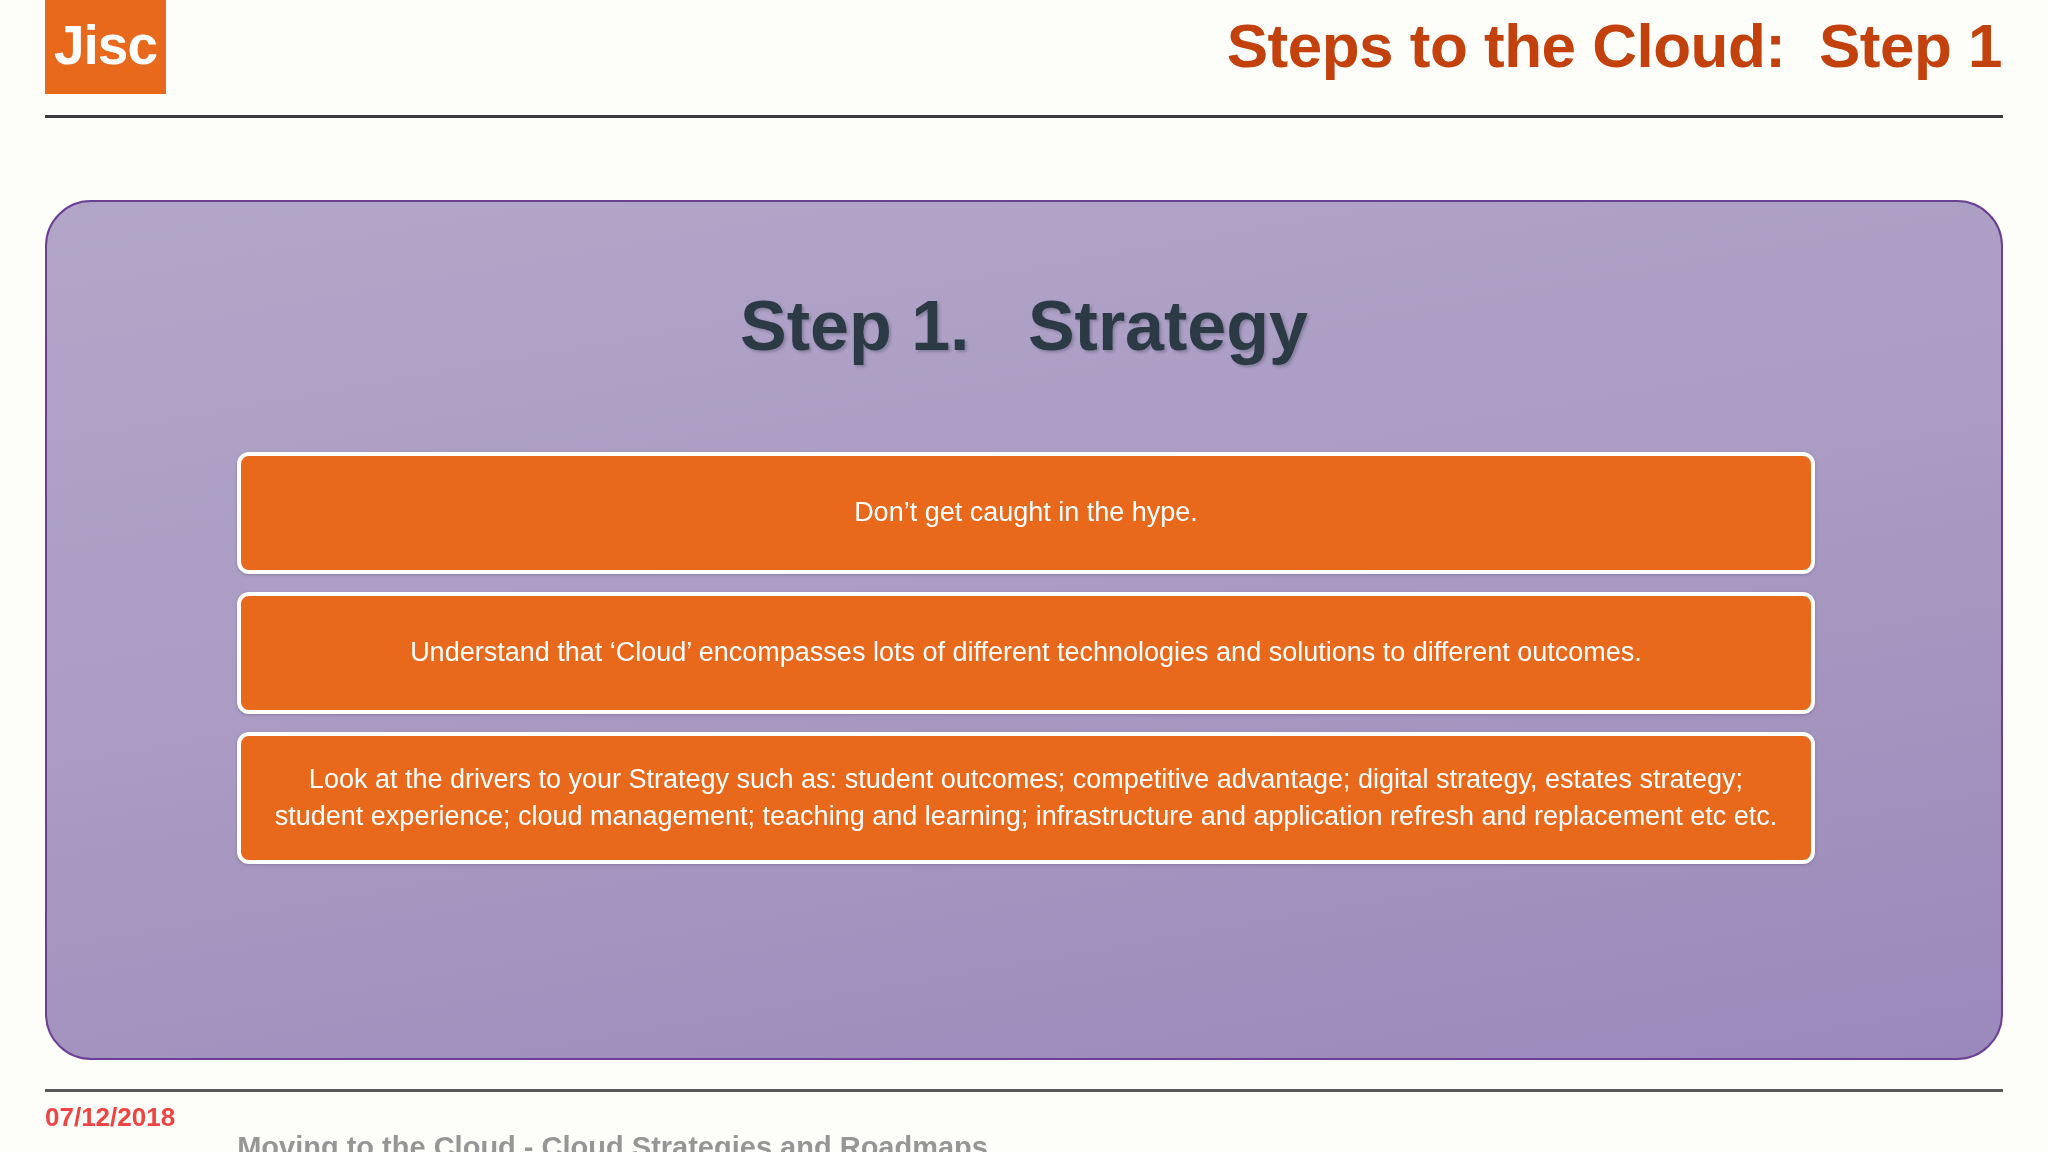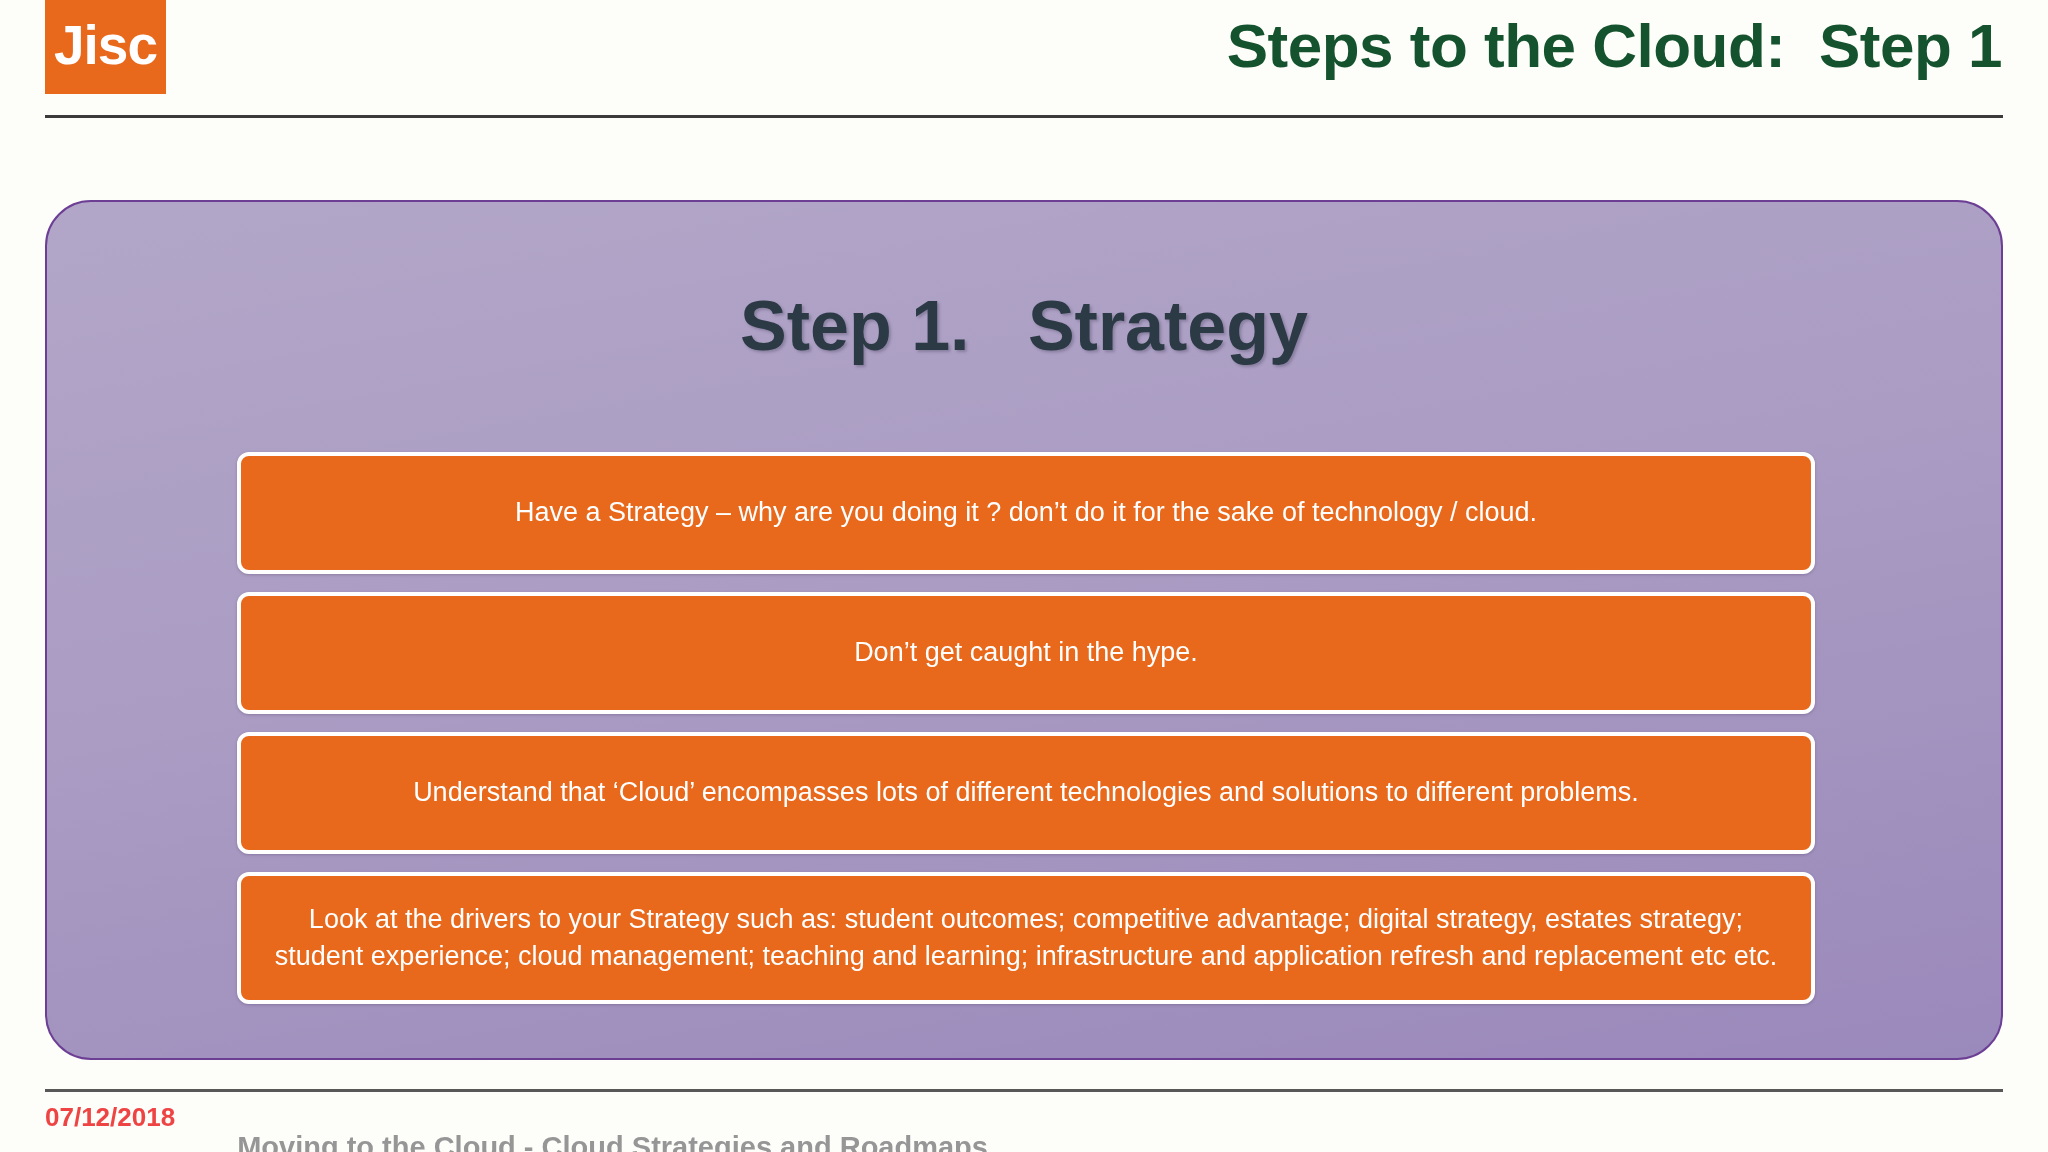--- a/index.html
+++ b/index.html
@@ -53,21 +53,21 @@
     font-size: 55px;
     line-height: 1;
     letter-spacing: -1px;
     padding-bottom: 4px;
   }
 
   .slide-title {
     position: absolute;
     right: 46px;
     top: 10px;
-    color: #14532d;
+    color: #c2410c;
     font-family: "Liberation Sans", sans-serif;
     font-weight: 700;
     font-size: 62px;
     line-height: 1.15;
     letter-spacing: -0.5px;
     white-space: pre;
     text-align: center;
   }
 
   .header-rule {
@@ -185,28 +185,25 @@
       <span class="logo-text">Jisc</span>
     </div>
     <div class="slide-title">Steps to the Cloud:  Step 1</div>
     <div class="header-rule"></div>
   </div>
 
   <div class="panel">
     <div class="panel-heading">Step 1.   Strategy</div>
 
     <div class="boxes">
-      <div class="obox obox-1">
-        <span>Have a Strategy – why are you doing it ?  don’t do it for the sake of technology / cloud.</span>
-      </div>
       <div class="obox obox-2">
         <span>Don’t get caught in the hype.</span>
       </div>
       <div class="obox obox-3">
-        <span>Understand that ‘Cloud’ encompasses lots of different technologies and solutions to different problems.</span>
+        <span>Understand that ‘Cloud’ encompasses lots of different technologies and solutions to different outcomes.</span>
       </div>
       <div class="obox obox-4">
         <span>Look at the drivers to your Strategy such as:   student outcomes; competitive advantage; digital strategy,  estates strategy; student experience; cloud management; teaching and learning;  infrastructure and application refresh and replacement etc etc.</span>
       </div>
     </div>
   </div>
 
   <div class="footer-rule"></div>
   <div class="footer">
     <div class="footer-date">07/12/2018</div>

